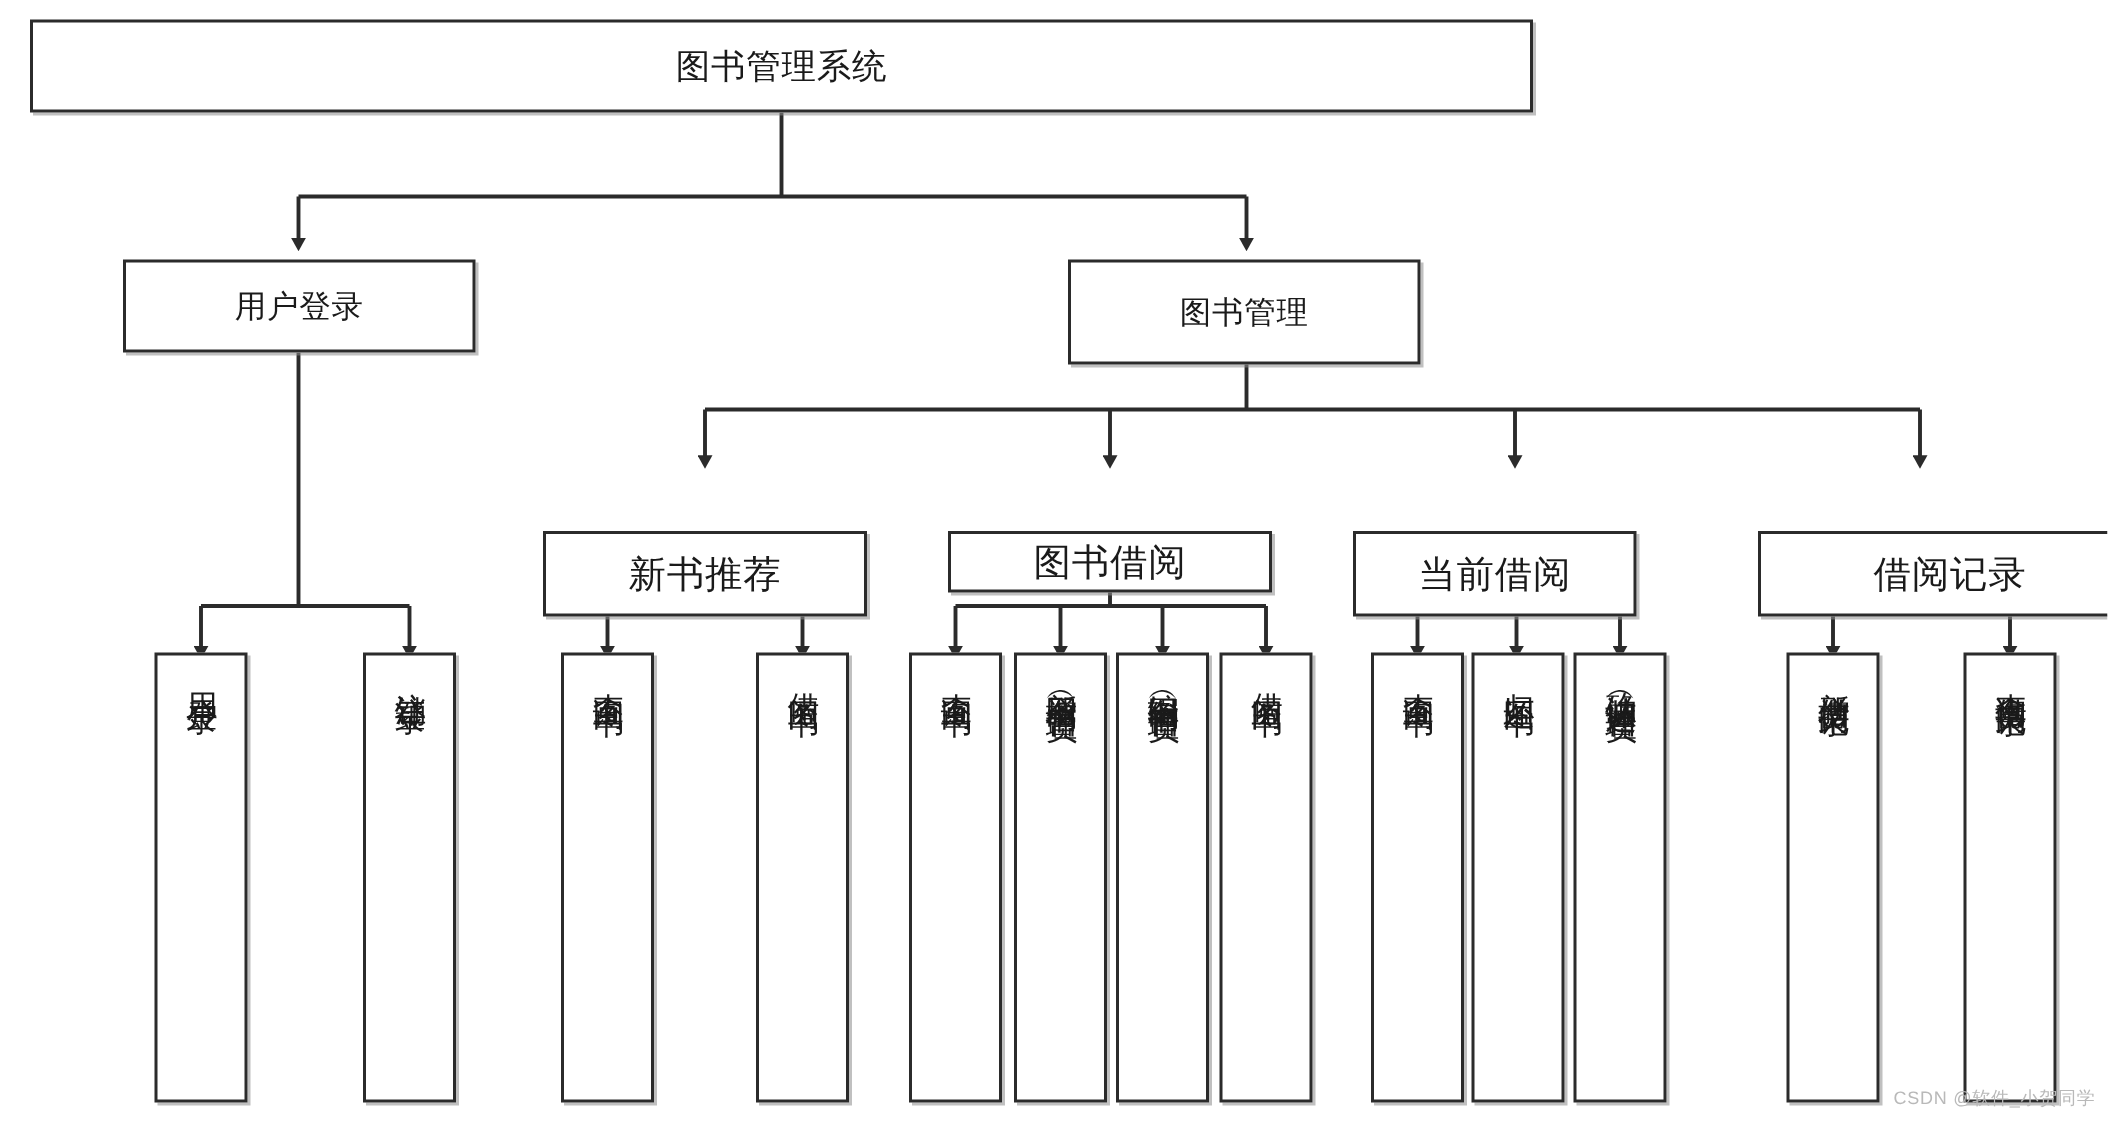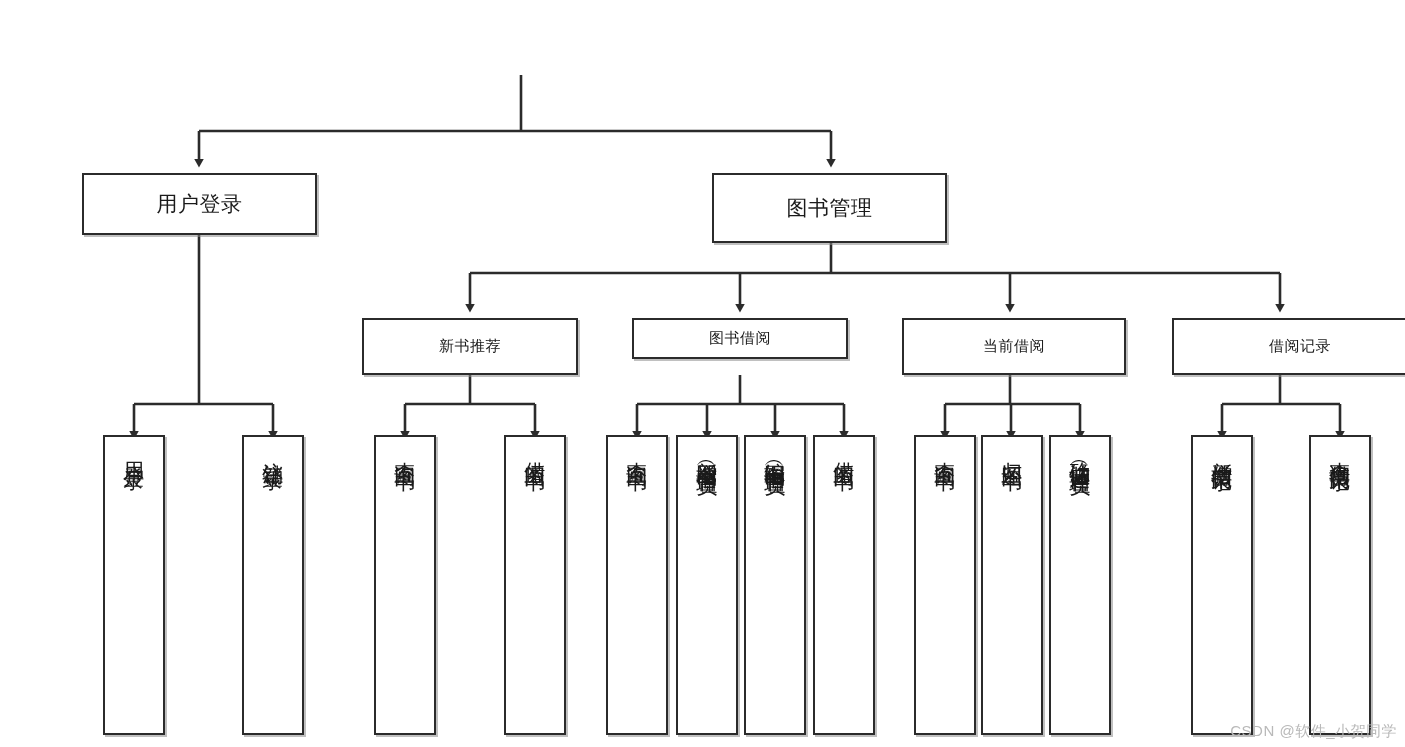--- a/index.html
+++ b/index.html
@@ -33,40 +33,40 @@
     color:#1a1a1a;
     z-index:2;
   }
   .node .label{
     display:block;
     white-space:nowrap;
     letter-spacing:0.5px;
   }
   .node.root{ font-size:23px; }
   .node.lvl2{ font-size:21px; }
-  .node.lvl3{ font-size:15px; }
+  .node.lvl3{ font-size:25px;margin-top:36px; }
   .node.leaf{
     align-items:flex-start;
     justify-content:center;
     padding-top:8px;
   }
   .node.leaf .label{
     writing-mode:vertical-rl;
     text-orientation:upright;
     font-size:21px;
     line-height:1.30;
     letter-spacing:3px;
     white-space:nowrap;
   }
   .node.leaf.tall .label{ letter-spacing:2px; }
   .watermark{
     position:absolute;
     right:8px;
     bottom:6px;
-    font-size:15px;
+    font-size:12px;
     color:#b9b9b9;
     letter-spacing:0.5px;
     z-index:3;
     white-space:nowrap;
   }
 </style>
 </head>
 <body>
 
 <div id="canvas">
@@ -114,35 +114,38 @@
       <path d="M1011,404 L1011,432" marker-end="url(#arrow)"></path>
       <path d="M1080,404 L1080,432" marker-end="url(#arrow)"></path>
 
       <path d="M1280,375 L1280,404"></path>
       <path d="M1222,404 L1340,404"></path>
       <path d="M1222,404 L1222,432" marker-end="url(#arrow)"></path>
       <path d="M1340,404 L1340,432" marker-end="url(#arrow)"></path>
     </g>
   </svg>
 
+  <div class="node root" style="left:20px;top:13px;width:1002px;height:62px;">
+    <span class="label">图书管理系统</span>
+  </div>
 
   <div class="node lvl2" style="left:82px;top:173px;width:235px;height:62px;">
     <span class="label">用户登录</span>
   </div>
   <div class="node lvl2" style="left:712px;top:173px;width:235px;height:70px;">
     <span class="label">图书管理</span>
   </div>
 
   <div class="node lvl3" style="left:362px;top:318px;width:216px;height:57px;">
     <span class="label">新书推荐</span>
   </div>
   <div class="node lvl3" style="left:632px;top:318px;width:216px;height:41px;">
     <span class="label">图书借阅</span>
   </div>
-  <div class="node lvl3" style="left:902px;top:318px;width:224px;height:57px;">
+  <div class="node lvl3" style="left:902px;top:318px;width:189px;height:57px;">
     <span class="label">当前借阅</span>
   </div>
   <div class="node lvl3" style="left:1172px;top:318px;width:256px;height:57px;align-items:center;">
     <span class="label">借阅记录</span>
   </div>
 
   <div class="node leaf" style="left:103px;top:435px;width:62px;height:300px;">
     <span class="label">用户登录</span>
   </div>
   <div class="node leaf" style="left:242px;top:435px;width:62px;height:300px;">

